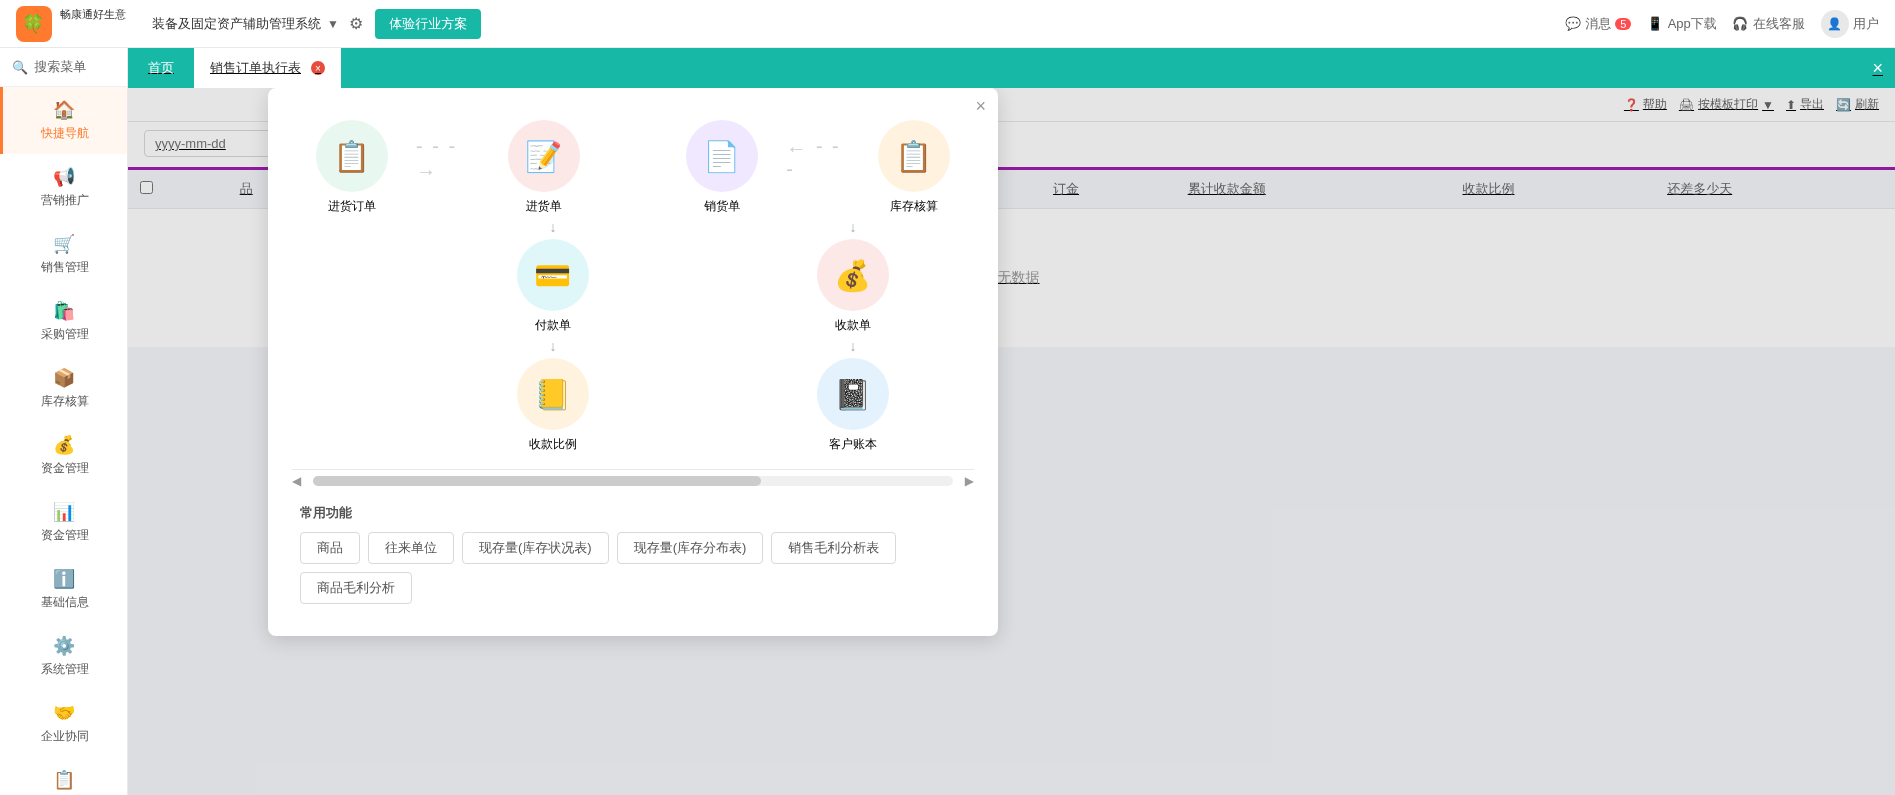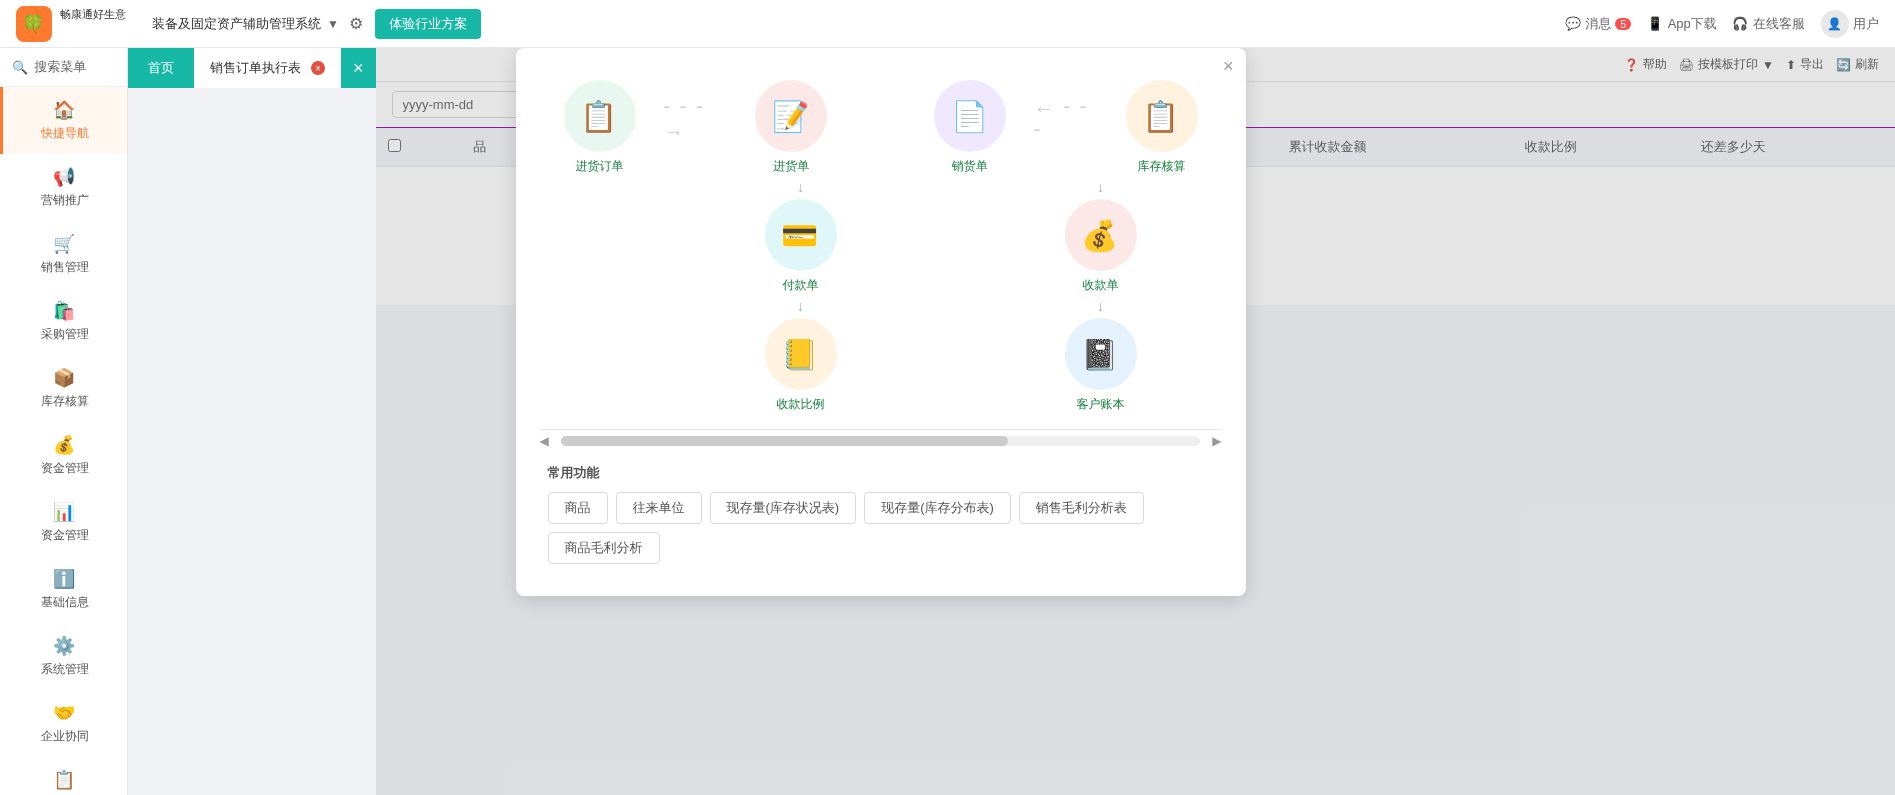--- a/index.html
+++ b/index.html
@@ -3,21 +3,21 @@
   <meta charset="utf-8">
   <style>
     * { box-sizing: border-box; margin: 0; padding: 0; }
     body { font-family: 'Microsoft YaHei', Arial, sans-serif; font-size: 13px; background: #f0f2f5; overflow: hidden; }
 
     
     .app-wrapper { display: flex; flex-direction: column; height: 795px; width: 1895px; }
     .top-bar { height: 48px; background: #fff; display: flex; align-items: center; padding: 0 16px; border-bottom: 1px solid #e8e8e8; flex-shrink: 0; }
     .main-area { display: flex; flex: 1; overflow: hidden; }
     .sidebar { width: 128px; background: #fff; border-right: 1px solid #e8e8e8; display: flex; flex-direction: column; flex-shrink: 0; }
-    .content-area { flex: 1; display: flex; flex-direction: row; overflow: hidden; position: relative; }
+    .content-area { flex: 1; display: flex; flex-direction: column; overflow: hidden; position: relative; text-decoration: underline; }
     .tab-bar { height: 40px; background: #17b8a6; display: flex; align-items: center; padding: 0 0; flex-shrink: 0; }
     .page-content { flex: 1; background: #f5f7fa; overflow: hidden; position: relative; }
 
     
     .logo-area { display: flex; align-items: center; gap: 8px; width: 128px; flex-shrink: 0; }
     .logo-icon { width: 36px; height: 36px; background: #ff7a2f; border-radius: 8px; display: flex; align-items: center; justify-content: center; color: white; font-size: 18px; }
     .logo-text { font-size: 11px; color: #333; line-height: 1.3; }
     .logo-text span { display: block; margin-top: 28px; }
     .system-name { display: flex; align-items: center; gap: 6px; margin-left: 8px; font-size: 13px; color: #333; }
     .system-name .dropdown-btn { background: none; border: none; cursor: pointer; color: #666; font-size: 12px; }
@@ -40,38 +40,38 @@
     .tab-item { padding: 0 16px; height: 40px; display: flex; align-items: center; background: white; color: #333; font-size: 13px; cursor: pointer; gap: 6px; }
     .tab-close-btn { background: #e74c3c; color: white; border: none; border-radius: 50%; width: 14px; height: 14px; display: flex; align-items: center; justify-content: center; cursor: pointer; font-size: 10px; margin-left: 4px; }
 
     
     .page-toolbar { background: white; padding: 8px 16px; display: flex; align-items: center; justify-content: flex-end; gap: 12px; border-bottom: 1px solid #e8e8e8; }
     .toolbar-btn { background: none; border: none; cursor: pointer; color: #666; font-size: 12px; display: flex; align-items: center; gap: 4px; }
     .query-btn { background: #ff7a2f; color: white; border: none; border-radius: 4px; padding: 5px 14px; cursor: pointer; font-size: 13px; }
     .set-btn { background: white; color: #ff7a2f; border: 1px solid #ff7a2f; border-radius: 4px; padding: 3px 10px; cursor: pointer; font-size: 12px; }
 
     
-    .filter-bar { background: white; padding: 8px 16px; display: flex; align-items: center; gap: 12px; border-bottom: 1px solid #a21caf; }
+    .filter-bar { background: white; padding: 8px 16px; display: flex; align-items: flex-start; gap: 12px; border-bottom: 3px solid #a21caf; }
     .filter-input { border: 1px solid #d9d9d9; border-radius: 4px; padding: 5px 10px; font-size: 13px; color: #999; width: 160px; }
     .filter-select { border: 1px solid #d9d9d9; border-radius: 4px; padding: 5px 10px; font-size: 13px; color: #999; width: 140px; }
     .more-conditions { color: #ff7a2f; font-size: 12px; cursor: pointer; }
 
     
     .table-area { background: white; flex: 1; overflow: auto; }
     table { width: 100%; border-collapse: collapse; font-size: 13px; }
     th { background: #f5f7fa; padding: 10px 12px; text-align: left; color: #666; font-weight: normal; border-bottom: 1px solid #e8e8e8; white-space: nowrap; }
     .empty-data { text-align: center; padding: 60px; color: #999; font-size: 14px; }
 
     
     .popup-overlay { position: absolute; top: 0; left: 0; right: 0; bottom: 0; background: rgba(0,0,0,0.1); z-index: 100; display: flex; align-items: flex-start; justify-content: flex-start; padding-top: 0; }
     .popup { background: white; border-radius: 8px; box-shadow: 0 4px 20px rgba(0,0,0,0.15); width: 730px; margin: 0 auto; position: relative; margin-top: 0; padding: 24px; }
     .popup-close { position: absolute; top: 8px; right: 12px; background: none; border: none; cursor: pointer; font-size: 18px; color: #999; }
     .flow-node { display: flex; flex-direction: column; align-items: center; gap: 6px; margin: 0 24px; }
     .flow-circle { width: 72px; height: 72px; border-radius: 50%; display: flex; align-items: center; justify-content: center; font-size: 28px; }
-    .flow-label { font-size: 12px; color: #15803d; text-align: left; }
+    .flow-label { font-size: 12px; color: #000000; text-align: left; }
     .flow-arrow-h { display: flex; align-items: center; margin-top: 22px; color: #ccc; font-size: 16px; padding: 0 4px; }
     .flow-arrow-v { display: flex; justify-content: center; color: #aaa; font-size: 14px; padding: 4px 0; height: 24px; }
 
     
     .circle-green { background: #e8f8f0; color: #52c41a; }
     .circle-pink { background: #fde8e8; color: #e05c5c; }
     .circle-purple { background: #f0e8ff; color: #9b59b6; }
     .circle-orange { background: #fff3e0; color: #ff9800; }
     .circle-teal { background: #e0f7fa; color: #17a2b8; }
     .circle-red { background: #fde8e8; color: #e05c5c; }

